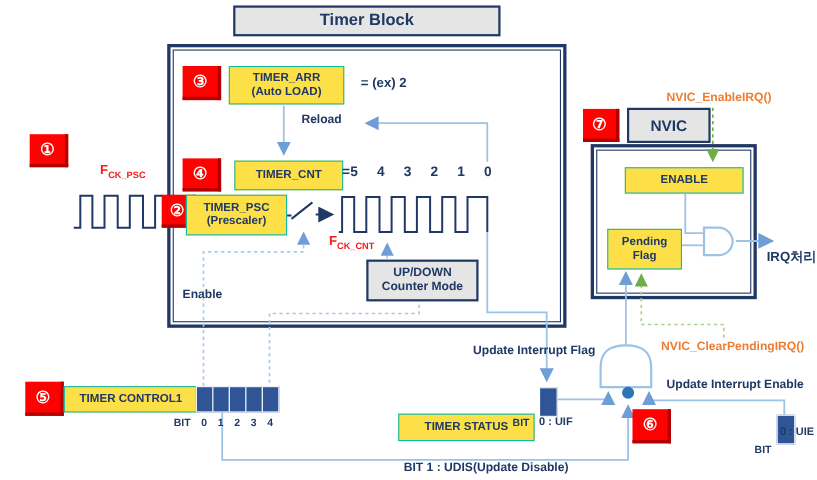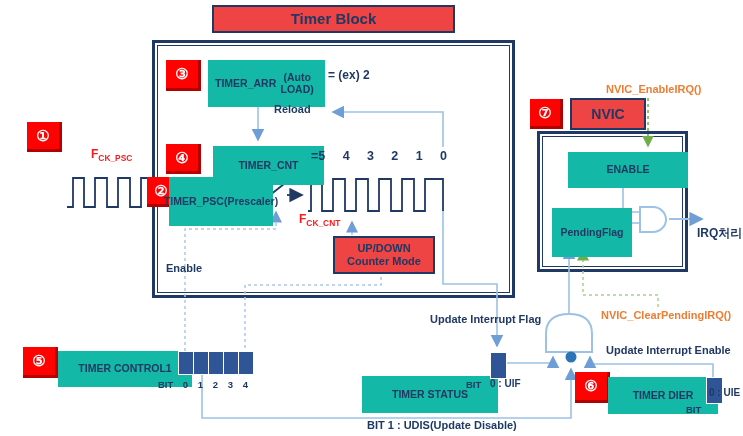--- a/index.html
+++ b/index.html
@@ -1,25 +1,25 @@
 <!DOCTYPE html>
 <html><head>
 <meta charset="utf-8">
 <style>
   html,body{margin:0;padding:0;background:#fff;}
   #stage{position:relative;width:743px;height:436px;background:#fff;overflow:hidden;
          font-family:"Liberation Sans",sans-serif;color:#1f3864;}
   .frame{position:absolute;border:3px solid #1f3864;background:transparent;}
   .frame .inner{position:absolute;inset:2px;border:1px solid #1f3864;}
-  .green-box{position:absolute;background:#14b8a6;border:7px solid #14b8a6;
-             display:flex;align-items:center;justify-content:center;
+  .green-box{position:absolute;background:#fde047;border:1px solid #14b8a6;
+             display:flex;flex-direction:column;align-items:center;justify-content:center;
              font-weight:bold;color:#1f3864;text-align:center;line-height:1.1;}
   .badge{position:absolute;background:#fe0101;border-right:3px solid #b30000;border-bottom:3px solid #b30000;
          display:flex;align-items:center;justify-content:center;color:#fff;font-size:15px;font-weight:bold;}
-  .white-box{position:absolute;background:#ef4444;border:2px solid #1f3864;
+  .white-box{position:absolute;background:#e5e5e5;border:2px solid #1f3864;
              display:flex;flex-direction:column;align-items:center;justify-content:center;
              font-weight:bold;color:#1f3864;text-align:center;line-height:1.15;}
   .bit-cell{position:absolute;background:#2f5597;border:1px solid #fff;}
   .lbl{position:absolute;font-weight:bold;color:#1f3864;white-space:nowrap;}
   .red-lbl{position:absolute;font-weight:bold;color:#fb1a1a;white-space:nowrap;}
   .orange-lbl{position:absolute;font-weight:bold;color:#ed7d31;white-space:nowrap;}
   sub{font-size:70%;}
   svg{position:absolute;left:0;top:0;z-index:5;}
   .z10{z-index:10;}
   .z1{z-index:1;}
@@ -184,22 +184,19 @@
     <div>TIMER STATUS</div>
   </div>
   <div class="bit-cell z10" style="left:490px;top:352px;width:15px;height:25px;"></div>
   <div class="lbl z10" style="left:466px;top:379px;font-size:9.5px;">BIT</div>
   <div class="lbl z10" style="left:490px;top:378px;font-size:10px;">0 : UIF</div>
 
   <div class="lbl z10" style="left:606px;top:344px;font-size:11px;">Update Interrupt Enable</div>
   <div class="badge z10" style="left:575px;top:372px;width:32px;height:28px;">
     <span>⑥</span>
     </div>
-  <div class="green-box z10" style="left:608px;top:377px;width:96px;height:23px;font-size:10.5px;">
-    <div>TIMER DIER</div>
-  </div>
   <div class="bit-cell z10" style="left:706px;top:377px;width:15px;height:25px;"></div>
   <div class="lbl z10" style="left:686px;top:404px;font-size:9.5px;">BIT</div>
   <div class="lbl z10" style="left:709px;top:387px;font-size:10px;">0 : UIE</div>
 
   <div class="lbl z10" style="left:367px;top:419px;font-size:11px;">BIT 1 : UDIS(Update Disable)</div>
 
 </div>
 
 </body></html>

